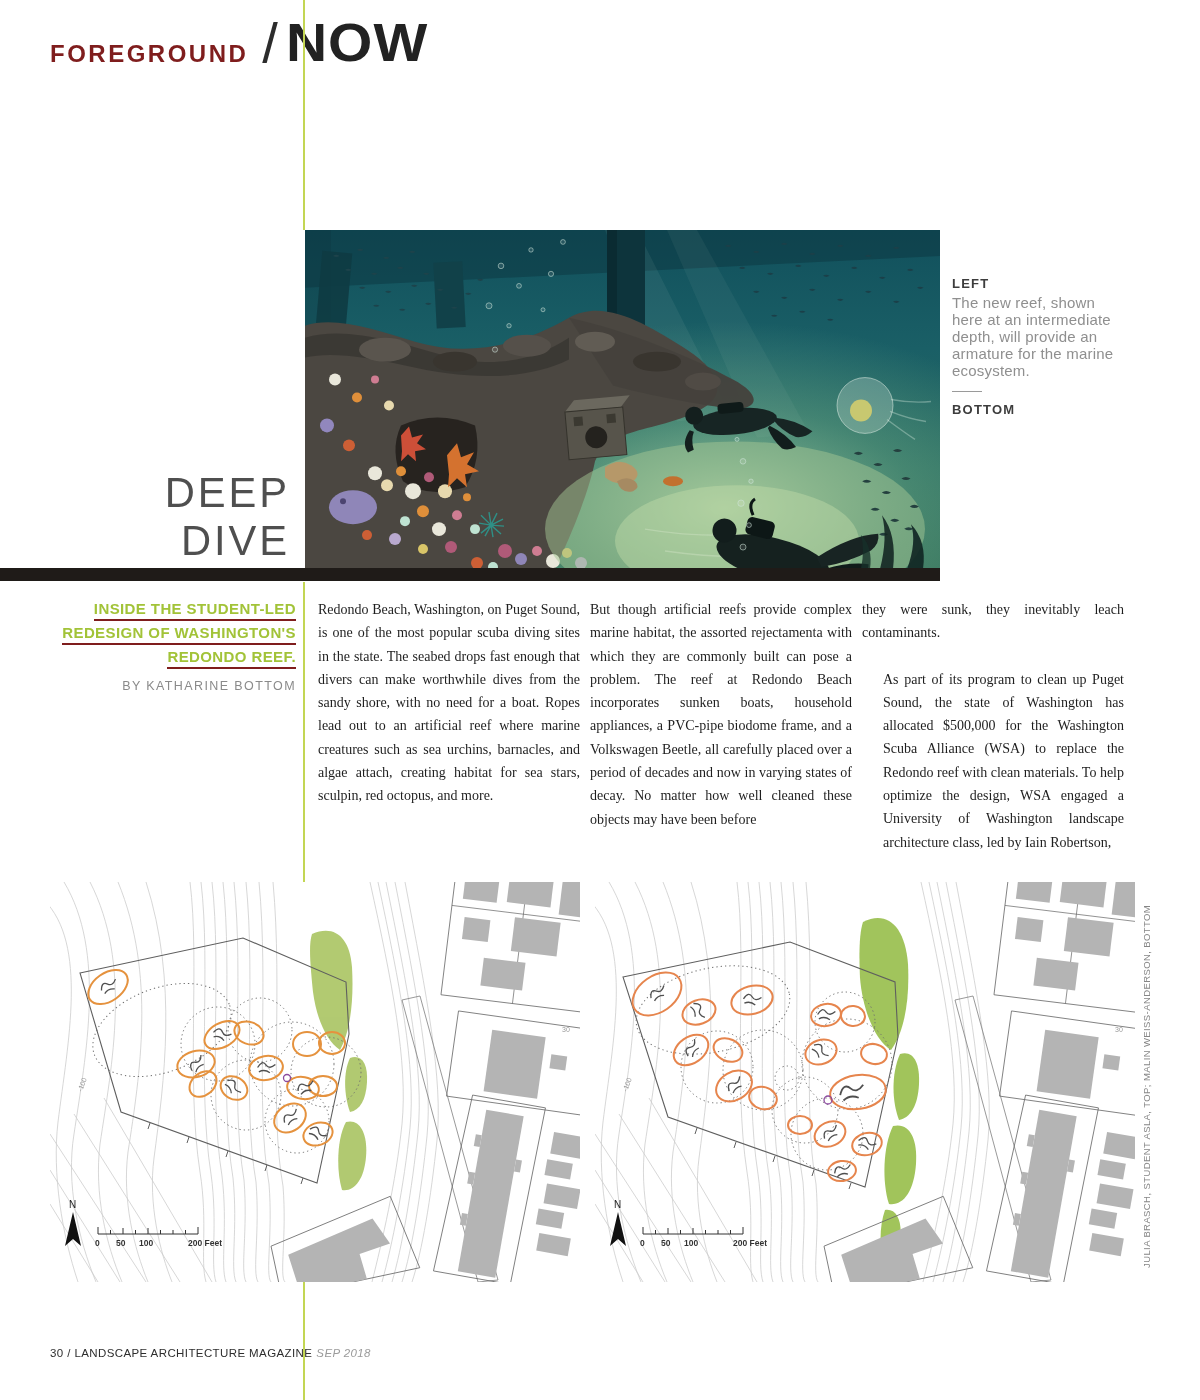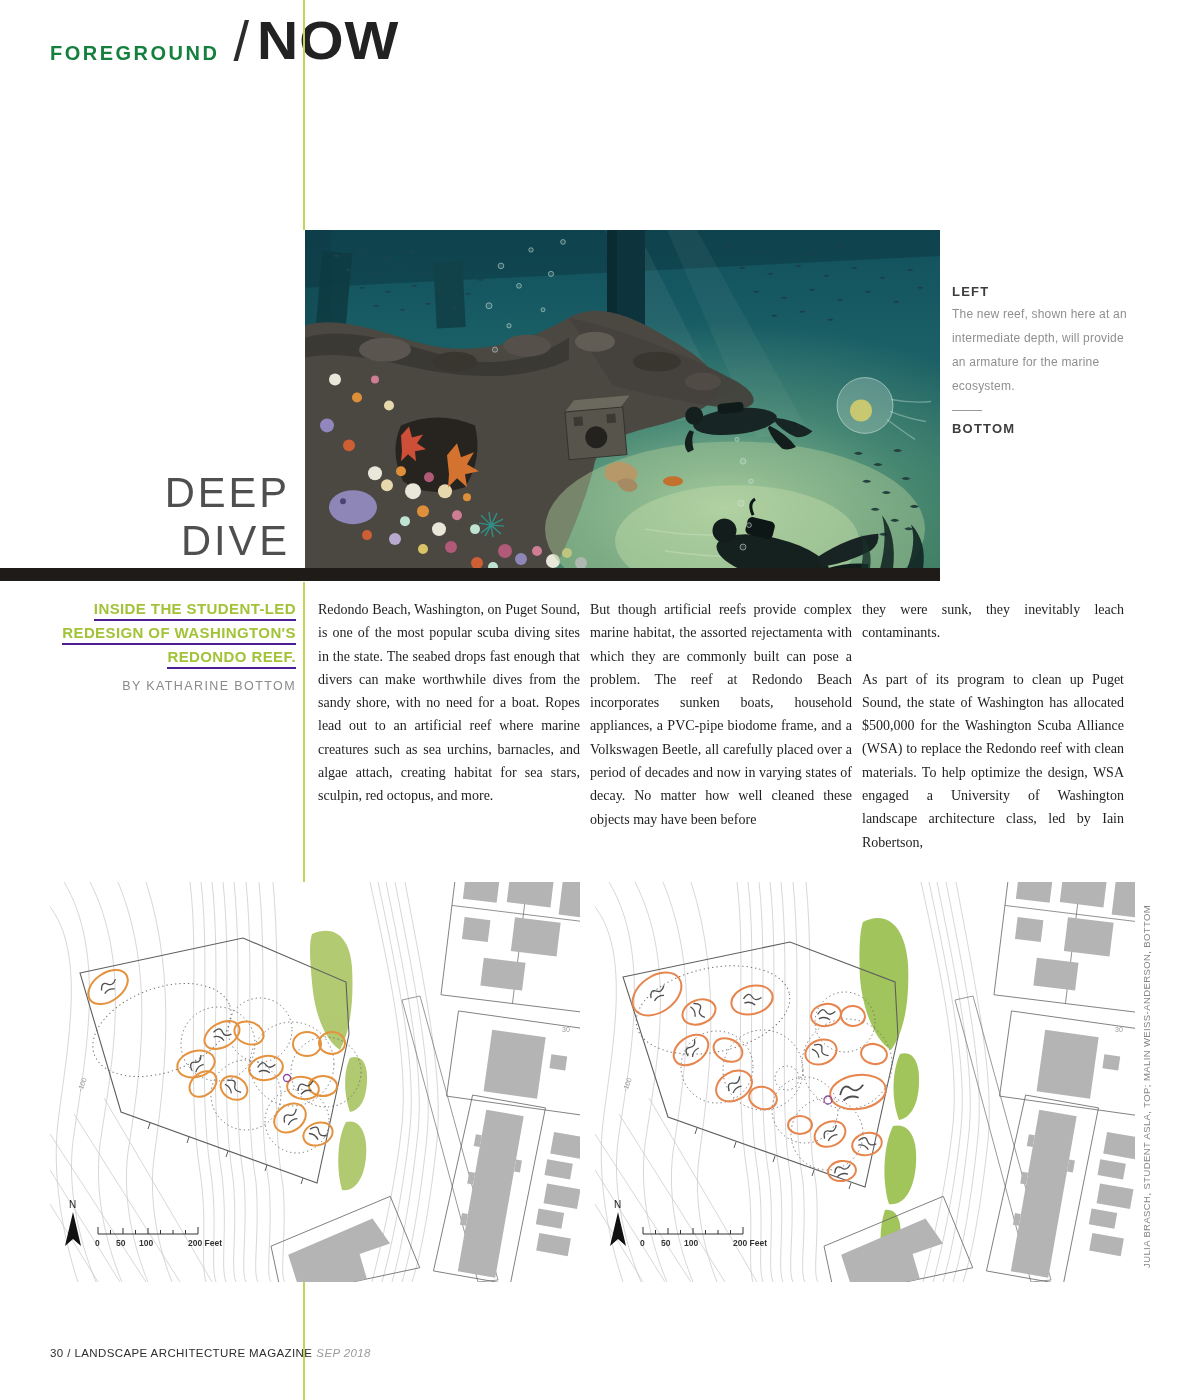--- a/index.html
+++ b/index.html
@@ -1,52 +1,52 @@
 <!DOCTYPE html>
 <html lang="en"><head>
 <meta charset="utf-8">
 <style>
   html,body{margin:0;padding:0;background:#ffffff;}
   .page{position:relative;width:1200px;height:1400px;background:#ffffff;overflow:hidden;
         font-family:"Liberation Sans",sans-serif;}
   
   .masthead{position:absolute;left:50px;top:40px;display:flex;align-items:baseline;}
-  .kicker{font-size:20px;letter-spacing:2.5px;font-weight:600;color:#15803d;}
+  .kicker{font-size:24px;letter-spacing:2.5px;font-weight:600;color:#7f1d1d;}
   .kicker-slash{font-size:56px;font-weight:300;color:#2c2c2c;margin:0 8px 0 14px;line-height:0;}
   .kicker-now{font-size:57px;font-weight:800;letter-spacing:1px;color:#222;line-height:0;
               transform:scaleY(.95);transform-origin:bottom;}
   
   .vline{position:absolute;left:303px;width:2px;background:#c3d654;}
   .vline.top{top:0;height:230px;}
   .vline.bottom{top:582px;height:818px;z-index:0;}
   
   .hero{position:absolute;left:305px;top:230px;width:635px;height:339px;overflow:hidden;}
   .hero svg{display:block;width:100%;height:100%;}
   
   .deep-title{position:absolute;left:0;top:468px;width:290px;text-align:right;
               font-size:43px;line-height:48px;font-weight:100;color:#4f4f4f;
               letter-spacing:3px;transform:scaleX(.97);transform-origin:right;}
   
   .black-bar{position:absolute;left:0;top:568px;width:940px;height:13px;background:#1f1b18;}
   
   .caption-col{position:absolute;left:952px;top:276px;width:178px;}
-  .cap-label{font-size:13px;font-weight:700;letter-spacing:1.2px;color:#3d3d3d;margin-bottom:3px;margin-top:8px;}
-  .cap-text{font-size:12px;line-height:24px;color:#8f8f8f;letter-spacing:.2px;}
+  .cap-label{font-size:13px;font-weight:700;letter-spacing:1.2px;color:#3d3d3d;margin-bottom:3px;}
+  .cap-text{font-size:15px;line-height:17px;color:#8f8f8f;letter-spacing:.2px;}
   .cap-div{width:30px;border:0;border-top:1px solid #9a9a9a;margin:12px 0 10px 0;}
   
   .standfirst{position:absolute;left:36px;top:600px;width:260px;text-align:right;}
   .sf-line{display:block;margin-bottom:3px;}
   .sf-line span{display:inline-block;color:#a2c338;font-weight:700;font-size:15px;
-                letter-spacing:.4px;line-height:18px;border-bottom:2px solid #4c1d95;padding-bottom:1px;}
+                letter-spacing:.4px;line-height:18px;border-bottom:2px solid #7f1d1d;padding-bottom:1px;}
   .byline{margin-top:10px;font-size:12.5px;color:#8a8a8a;letter-spacing:1.4px;}
   
   .bodycol{position:absolute;top:598px;width:262px;font-family:"Liberation Serif",serif;
            font-size:14px;line-height:23.3px;text-align:justify;color:#1e1e1e;}
   .bodycol p{margin:0;}
-  .bodycol p + p{margin-top:23px;}
+  .bodycol p + p{margin-top:23px;margin-left:21px;}
   .col1{left:318px;} .col2{left:590px;} .col3{left:862px;}
   
   .mapfig{position:absolute;top:882px;margin:0;}
   .map-left{left:50px;width:530px;height:400px;}
   .map-right{left:595px;width:540px;height:400px;}
   .mapfig svg{display:block;width:100%;height:100%;background:#fff;}
   
   .credit{position:absolute;left:1141px;top:948px;height:320px;width:16px;
           writing-mode:vertical-rl;transform:rotate(180deg);
           font-size:9.5px;letter-spacing:.4px;color:#868686;white-space:nowrap;}

